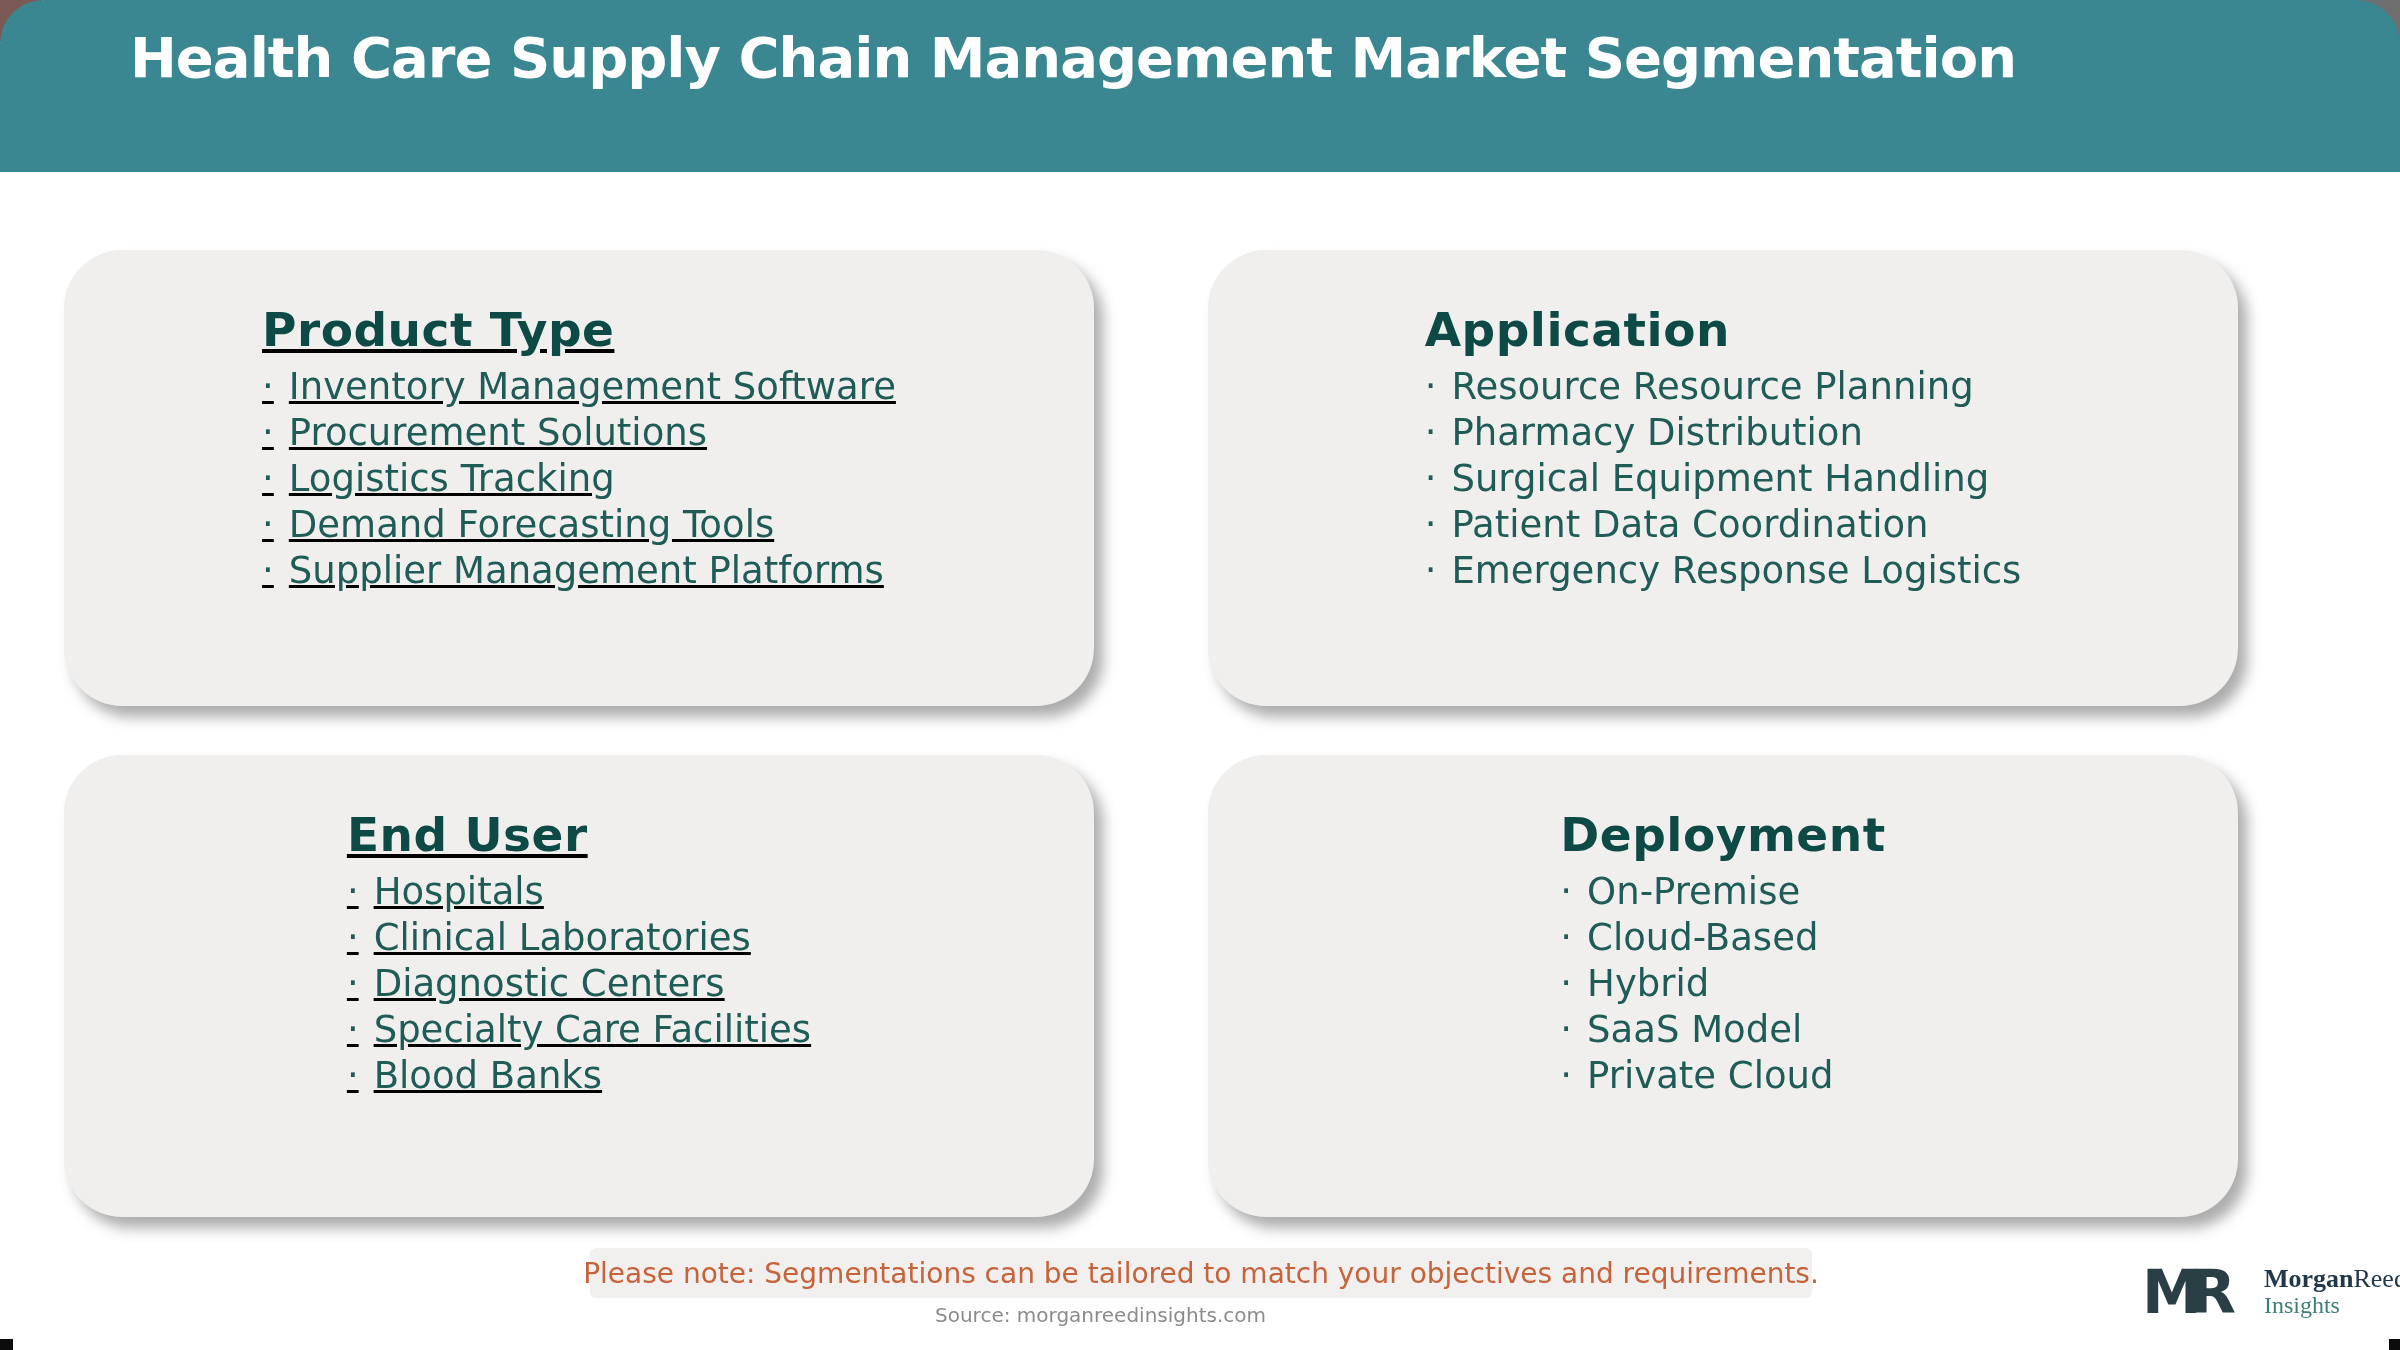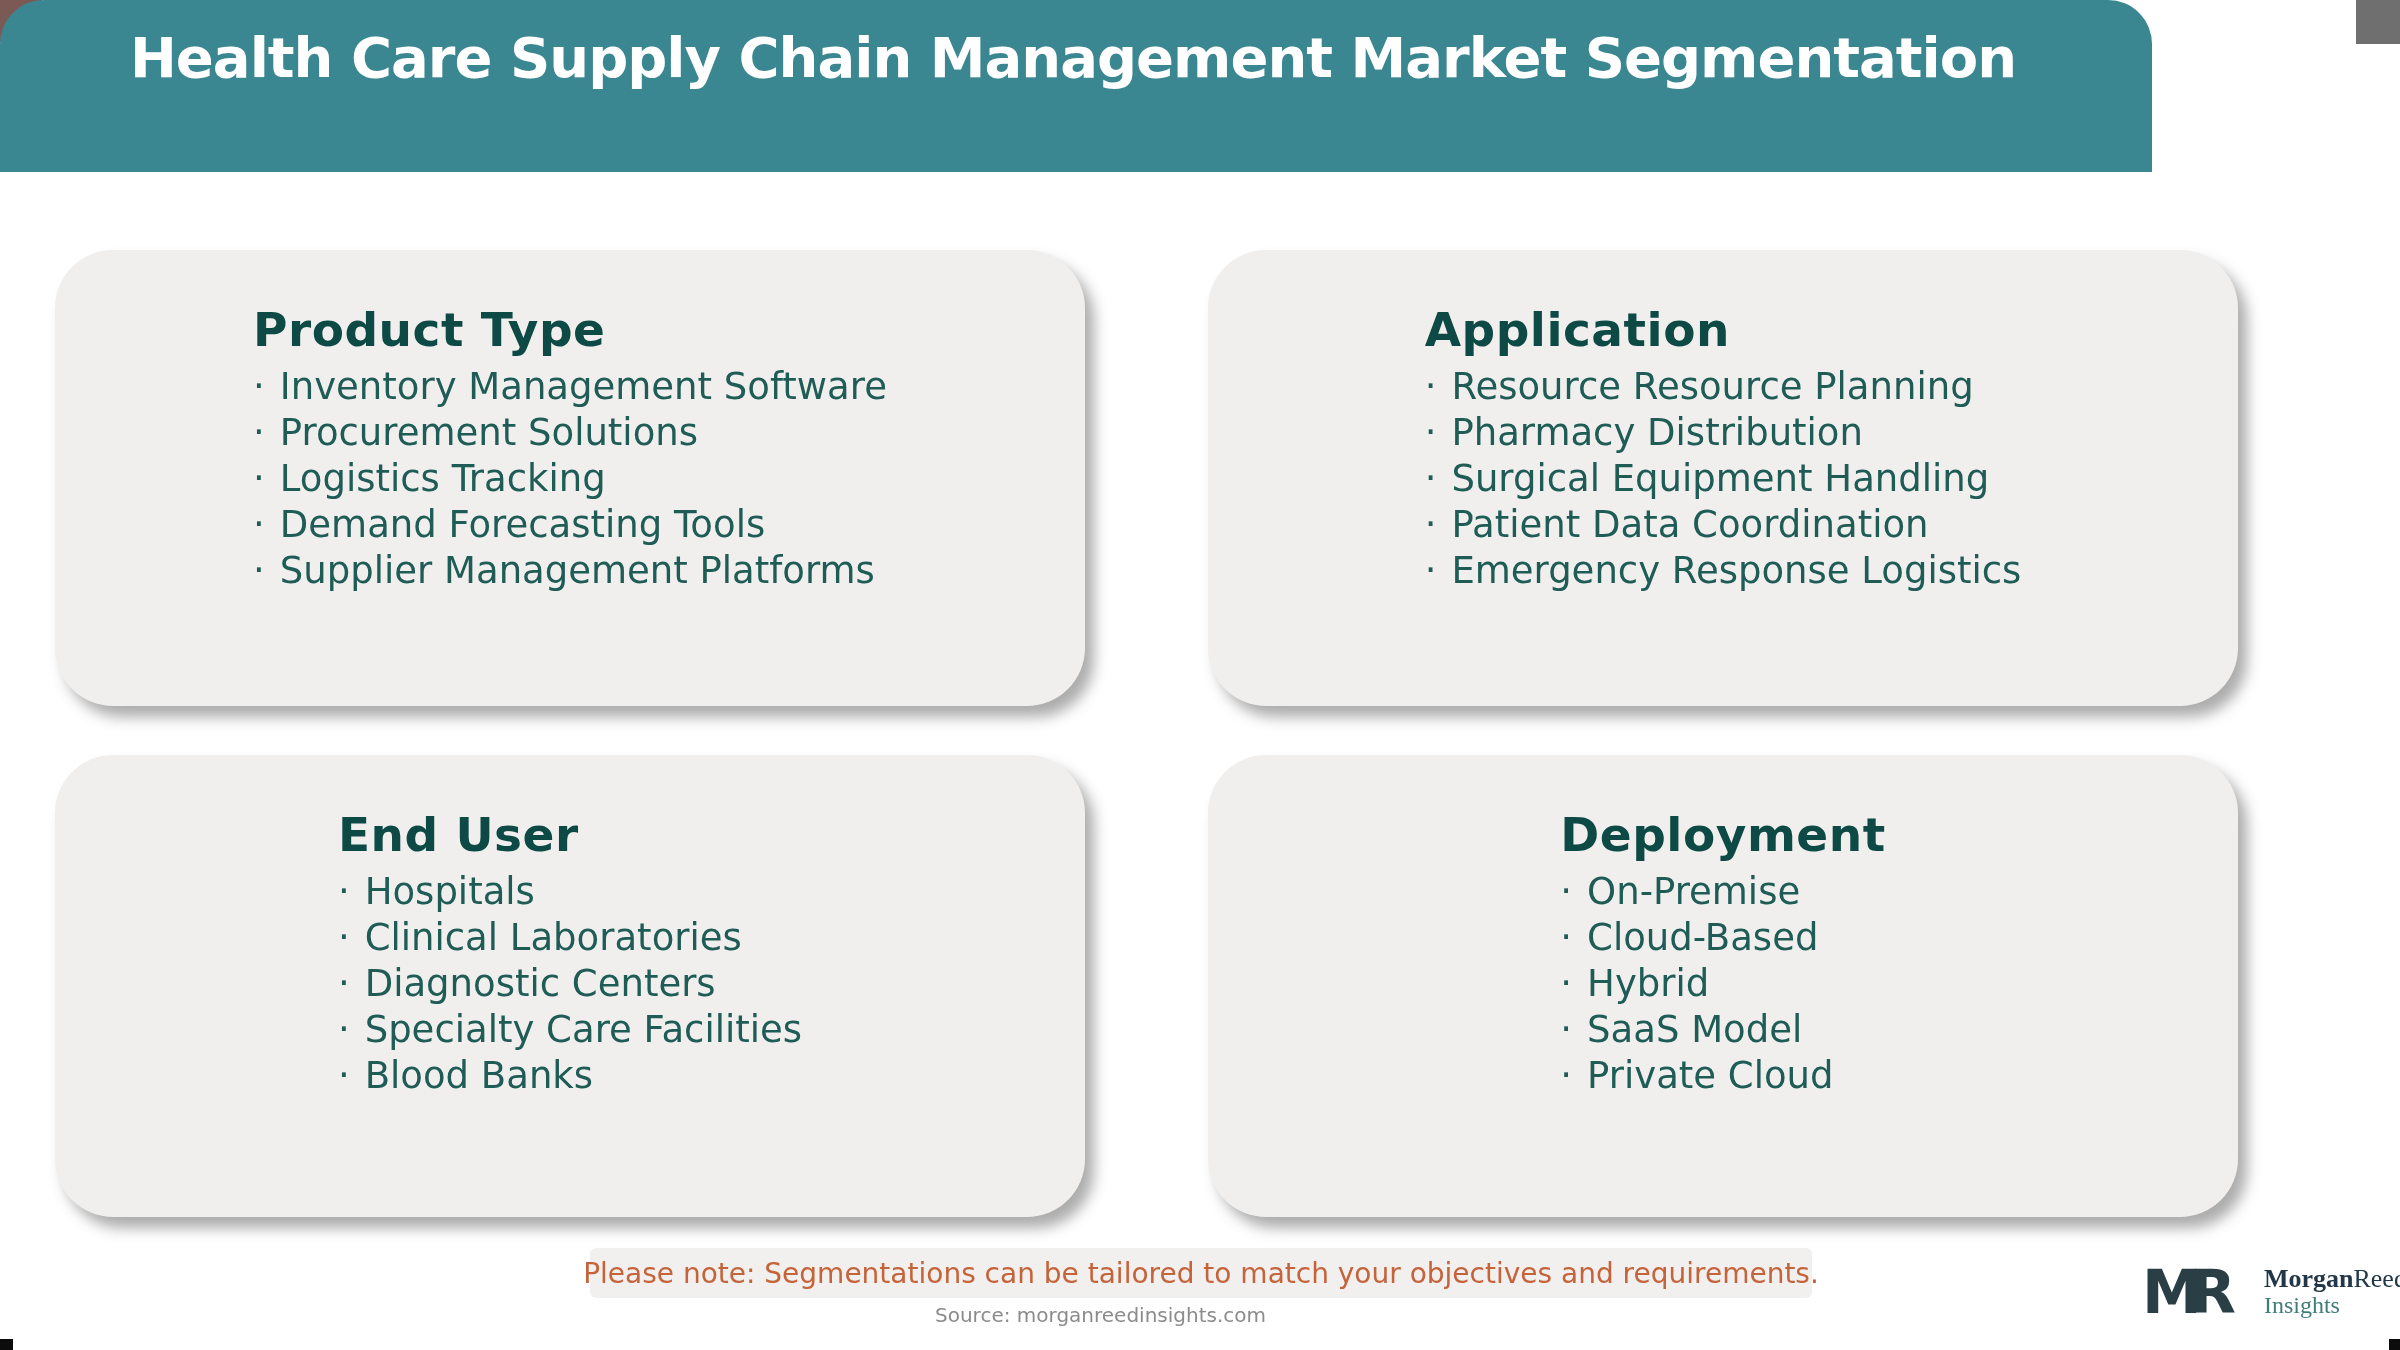--- a/index.html
+++ b/index.html
@@ -13,21 +13,21 @@
   }
 
   
   .sliver { position: absolute; top: 0; z-index: 0; }
   .sliver.left  { left: 0;  width: 42px; height: 42px; background: #7b5a55; }
   .sliver.right { right: 0; width: 44px; height: 44px; background: #6f6f6f; }
 
   
   .header {
     position: absolute; left: 0; top: 0; z-index: 1;
-    width: 2152px; height: 172px;
+    width: 2400px; height: 172px;
     background: #3a8791;
     border-radius: 44px 44px 0 0;
   }
   .title {
     position: absolute; left: 130px; top: 30px;
     margin: 0;
     font-size: 56px; font-weight: bold; letter-spacing: -1px;
     line-height: 1;
     color: #ffffff;
     white-space: nowrap;
@@ -37,21 +37,21 @@
   .card {
     position: absolute;
     width: 1030px;
     background: #f0efee;
     border-radius: 58px;
     box-shadow: 9px 11px 14px rgba(70, 70, 70, 0.45);
     z-index: 2;
   }
   .card.r1 { top: 250px; height: 456px; }
   .card.r2 { top: 755px; height: 462px; }
-  .card.c1 { left: 55px; }
+  .card.c1 { left: 64px; text-decoration: underline; }
   .card.c2 { left: 1208px; }
 
   .card-inner { width: fit-content; margin: 0 auto; padding-top: 52px; }
   .card-title {
     margin: 0 0 6px 0;
     font-size: 47px; font-weight: bold; letter-spacing: 0.5px;
     line-height: 56px;
     color: #0d4a45;
   }
   .card-list { list-style: none; margin: 0; padding: 0; }

